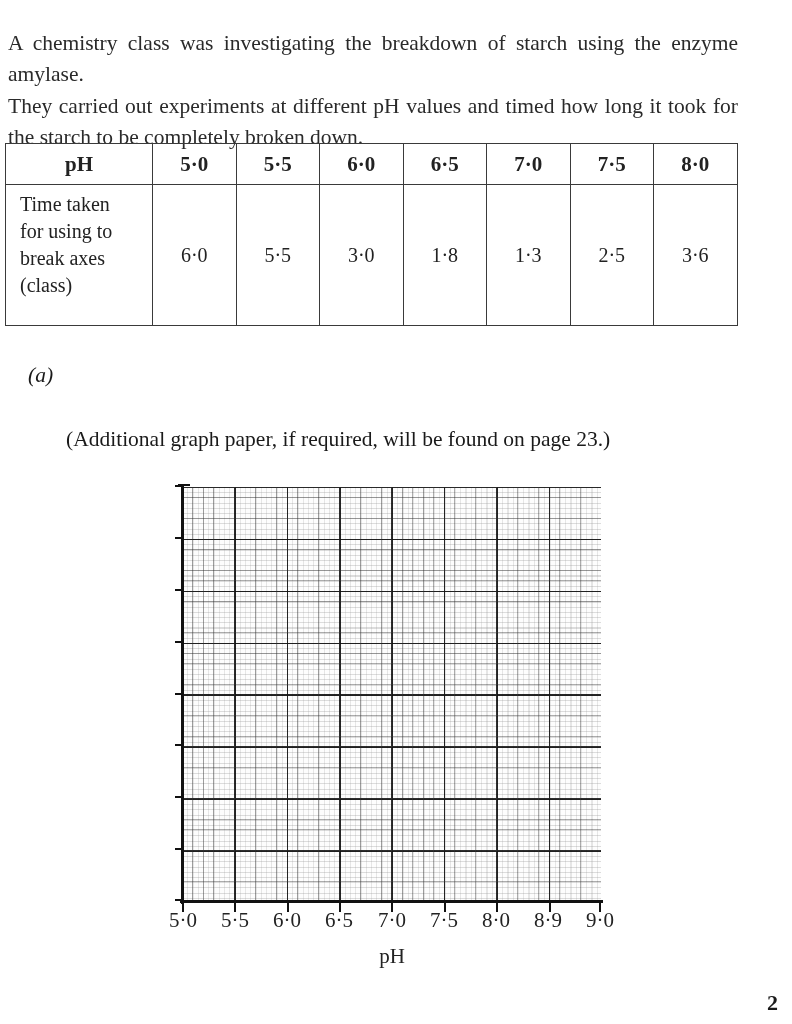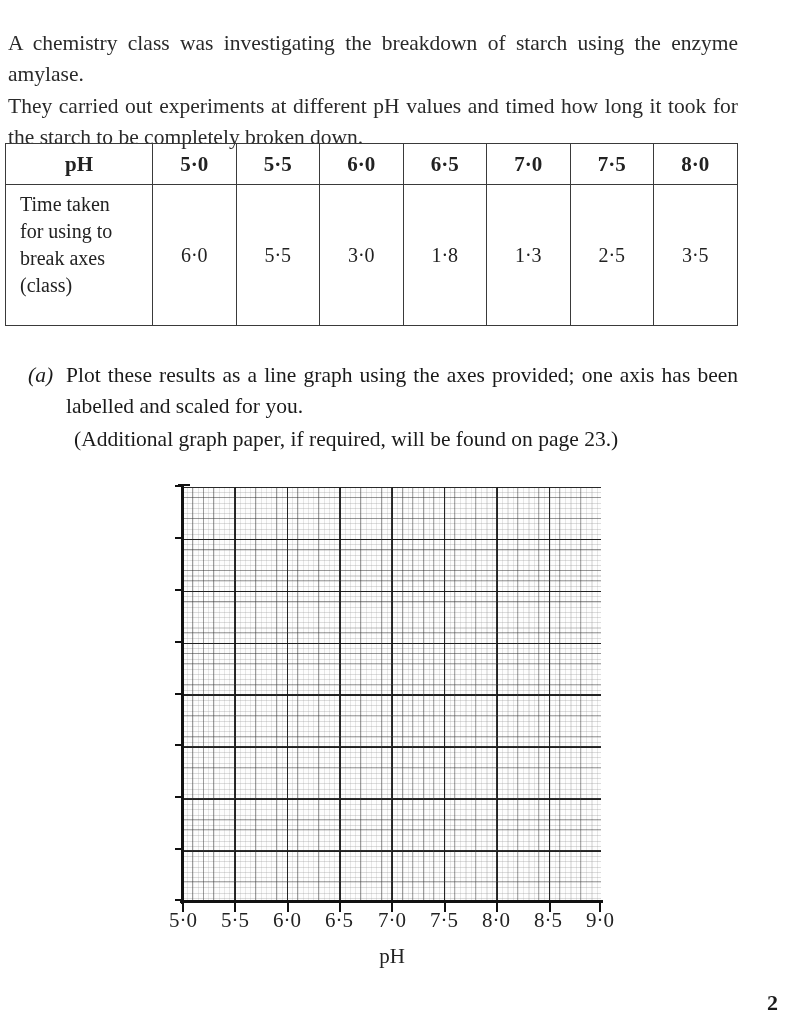--- a/index.html
+++ b/index.html
@@ -96,21 +96,20 @@
     top: 0;
     font-style: italic;
   }
   .qnote {
     position: absolute;
     left: 66px;
     top: 424px;
     width: 672px;
     font-size: 21.5px;
     line-height: 31px;
-    margin-left: 8px;
   }
 
   
   .graph-block {
     position: absolute;
     left: 182px;
     top: 487px;
   }
   .graph-grid {
     position: relative;
@@ -267,30 +266,29 @@
             <span>for using to</span>
             <span>break axes</span>
             <span>(class)</span>
           </td>
           <td>6·0</td>
           <td>5·5</td>
           <td>3·0</td>
           <td>1·8</td>
           <td>1·3</td>
           <td>2·5</td>
-          <td>3·5</td>
+          <td>3·6</td>
         </tr>
       </tbody>
     </table>
   </div>
 
   <div class="qpart">
     <span class="qrow">
       <span class="qmark">(a)</span>
-      <span>Plot these results as a line graph using the axes provided; one axis has been labelled and scaled for you.</span>
     </span>
   </div>
   <div class="qnote">(Additional graph paper, if required, will be found on page 23.)</div>
 
   <div class="graph-block">
     <div class="graph-grid">
       <div class="graph-noise"></div>
       <div class="axis-top-cap"></div>
       <div class="axis-left"></div>
       <div class="axis-bottom"></div>
@@ -318,21 +316,21 @@
   </div>
 
   <div class="xlabels">
     <span style="left:183px">5·0</span>
     <span style="left:235px">5·5</span>
     <span style="left:287px">6·0</span>
     <span style="left:339px">6·5</span>
     <span style="left:392px">7·0</span>
     <span style="left:444px">7·5</span>
     <span style="left:496px">8·0</span>
-    <span style="left:548px">8·5</span>
+    <span style="left:548px">8·9</span>
     <span style="left:600px">9·0</span>
   </div>
 
   <div class="axis-title">
     <span class="inner">pH</span>
   </div>
 
   <div class="page-number">2</div>
 
 </div>

